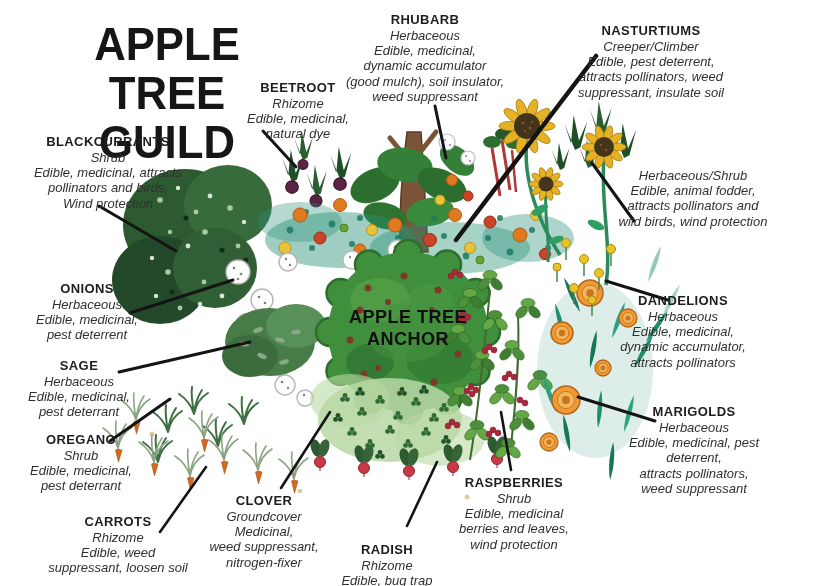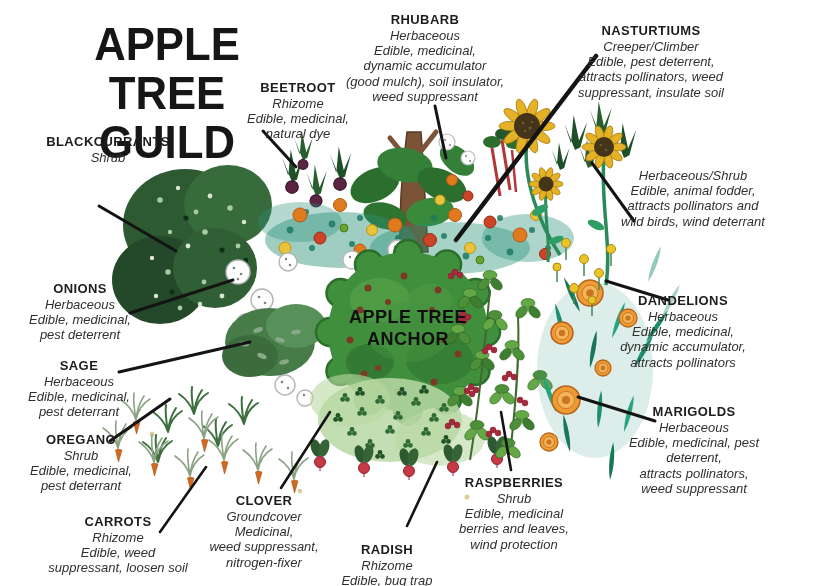--- a/index.html
+++ b/index.html
@@ -737,20 +737,23 @@
   </div>
 
   <div class="anchor-label">
     <div>APPLE TREE</div>
     <div>ANCHOR</div>
   </div>
 
   <div class="plant-label" style="left:3px;top:134px;width:210px;">
     <div class="plant-name">BLACKCURRANTS</div>
     <div class="plant-type">Shrub</div>
+    <div class="plant-funcs">Edible, medicinal, attracts
+pollinators and birds,
+Wind protection</div>
   </div>
 
   <div class="plant-label" style="left:218px;top:80px;width:160px;">
     <div class="plant-name">BEETROOT</div>
     <div class="plant-type">Rhizome</div>
     <div class="plant-funcs">Edible, medicinal,
 natural dye</div>
   </div>
 
   <div class="plant-label" style="left:330px;top:12px;width:190px;">
@@ -767,41 +770,41 @@
     <div class="plant-type">Creeper/Climber</div>
     <div class="plant-funcs">Edible, pest deterrent,
 attracts pollinators, weed
 suppressant, insulate soil</div>
   </div>
 
   <div class="plant-label" style="left:606px;top:168px;width:174px;">
     <div class="plant-type">Herbaceous/Shrub</div>
     <div class="plant-funcs">Edible, animal fodder,
 attracts pollinators and
-wild birds, wind deterrant</div>
+wild birds, wind protection</div>
   </div>
 
   <div class="plant-label" style="left:608px;top:284px;width:150px;margin-top:9px;">
     <div class="plant-name">DANDELIONS</div>
     <div class="plant-type">Herbaceous</div>
     <div class="plant-funcs">Edible, medicinal,
 dynamic accumulator,
 attracts pollinators</div>
   </div>
 
   <div class="plant-label" style="left:612px;top:404px;width:164px;">
     <div class="plant-name">MARIGOLDS</div>
     <div class="plant-type">Herbaceous</div>
     <div class="plant-funcs">Edible, medicinal, pest
 deterrent,
 attracts pollinators,
 weed suppressant</div>
   </div>
 
-  <div class="plant-label" style="left:5px;top:281px;width:150px;">
+  <div class="plant-label" style="left:12px;top:281px;width:150px;">
     <div class="plant-name">ONIONS</div>
     <div class="plant-type">Herbaceous</div>
     <div class="plant-funcs">Edible, medicinal,
 pest deterrent</div>
   </div>
 
   <div class="plant-label" style="left:7px;top:358px;width:144px;">
     <div class="plant-name">SAGE</div>
     <div class="plant-type">Herbaceous</div>
     <div class="plant-funcs">Edible, medicinal,

